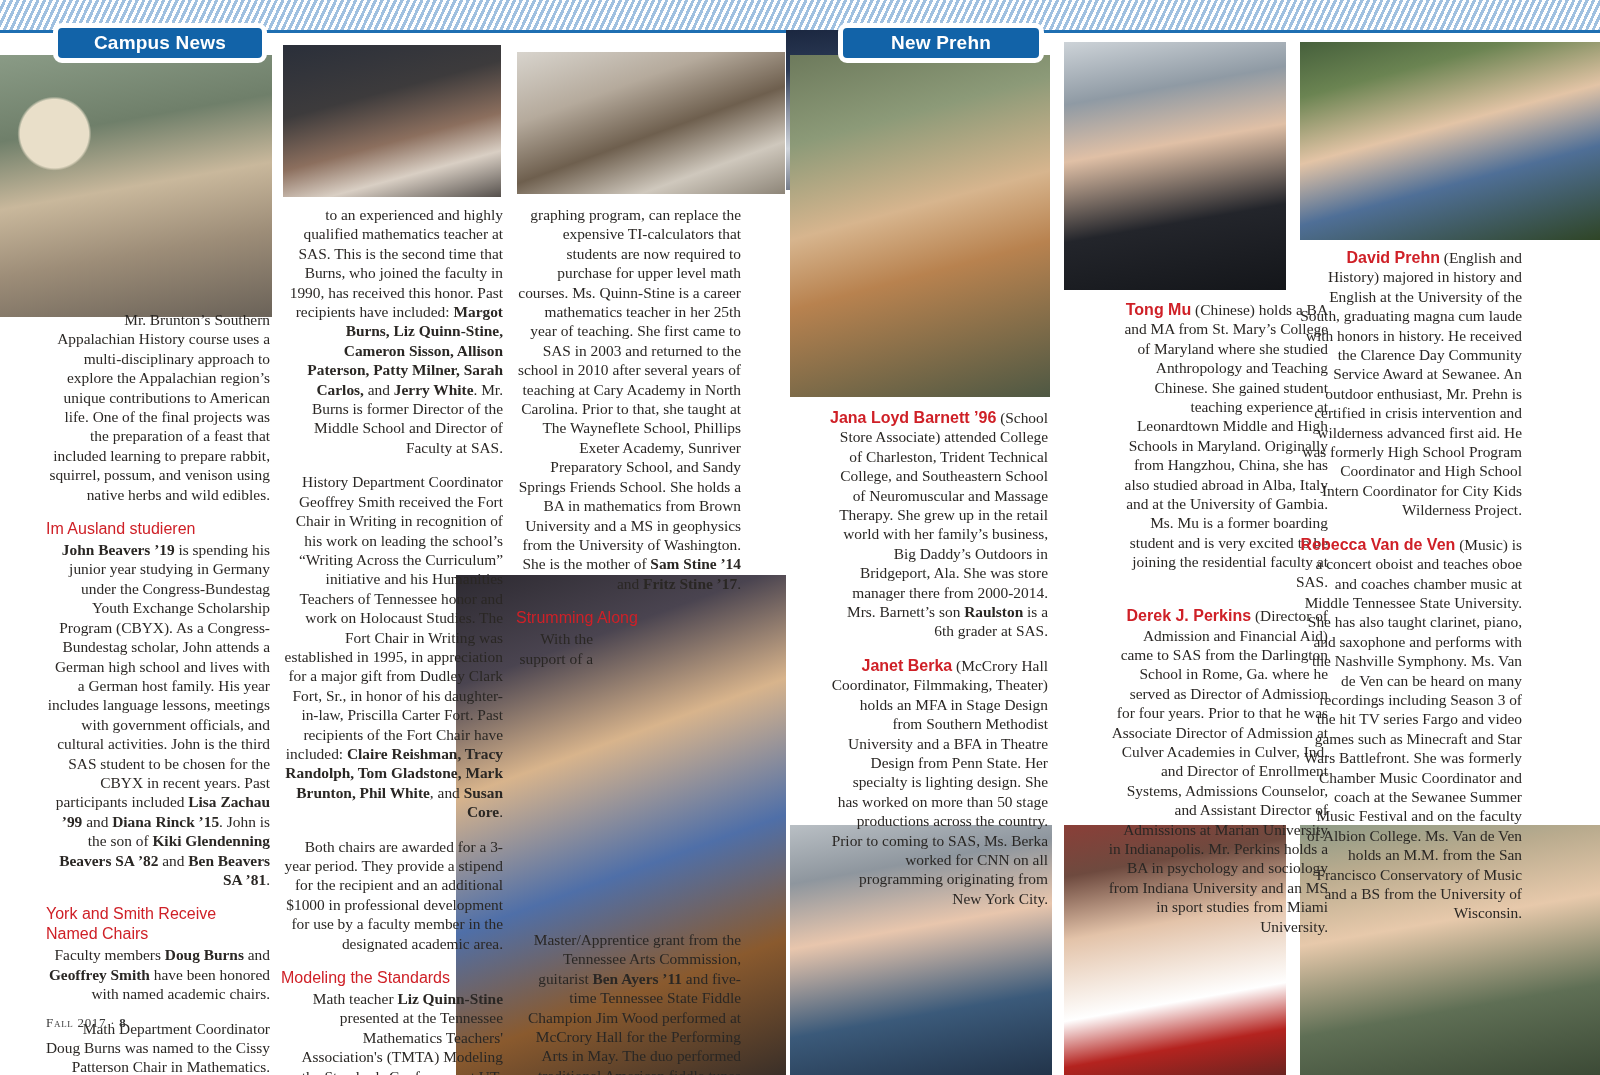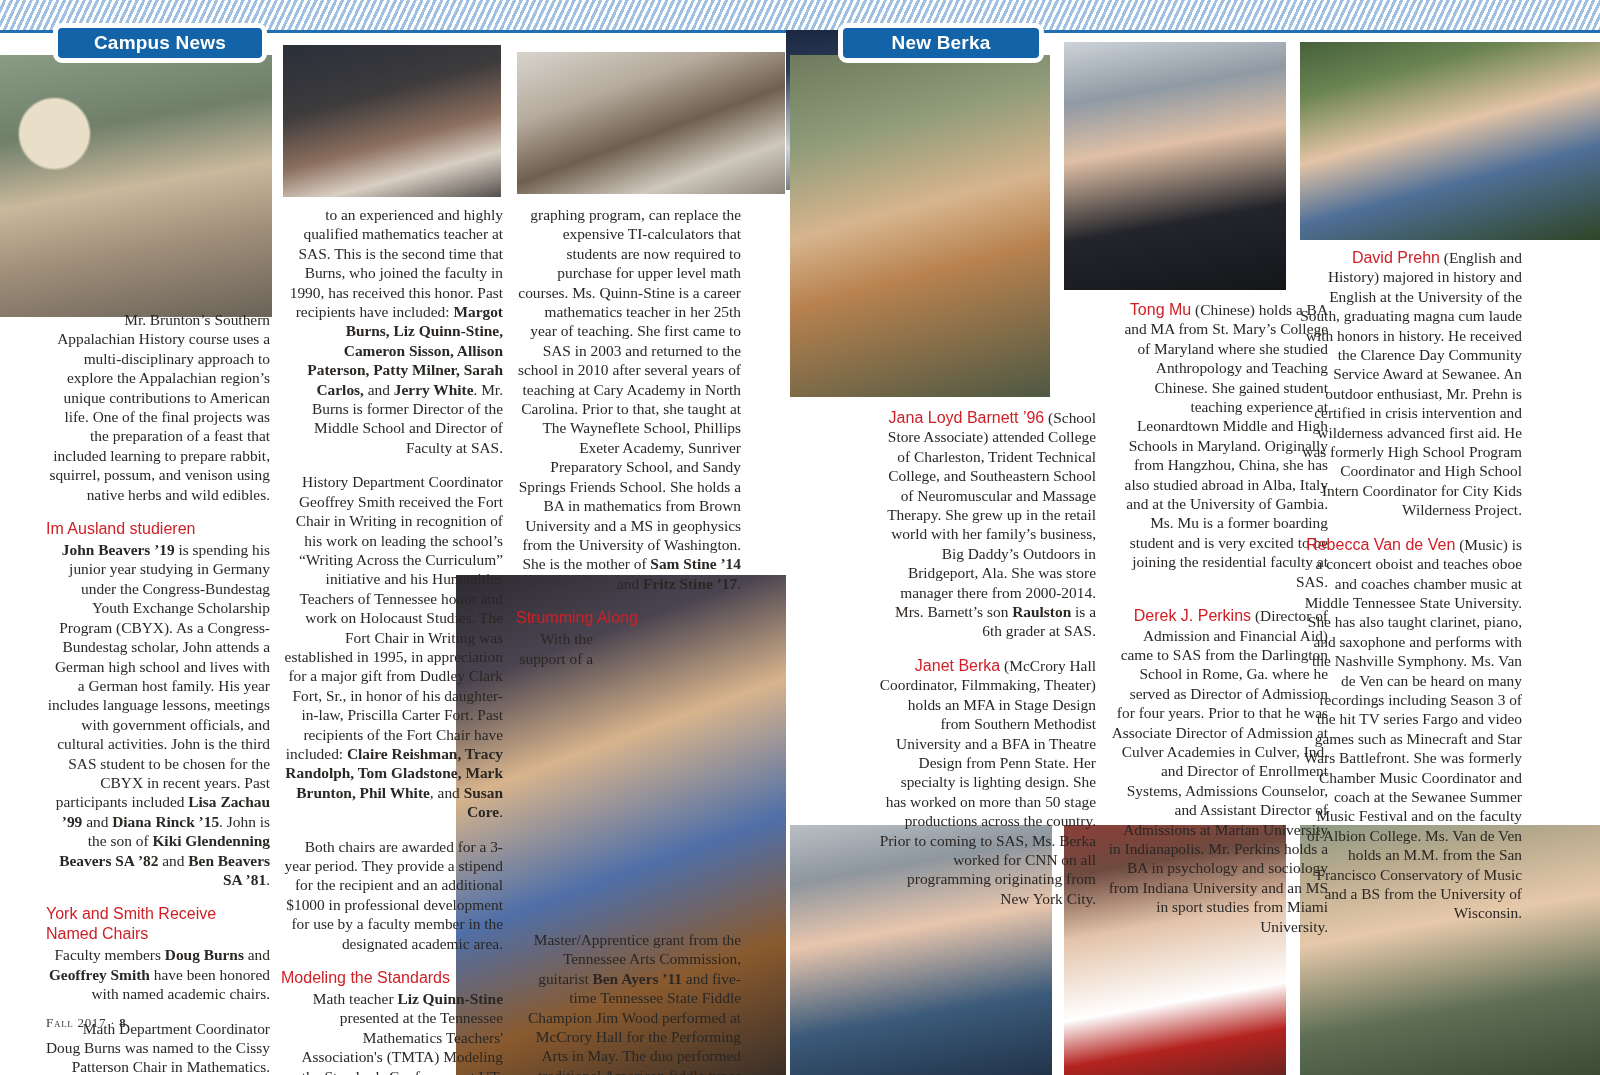--- a/index.html
+++ b/index.html
@@ -49,21 +49,21 @@
   .body-text{
     font-family:"Liberation Serif",serif;font-size:15.4px;line-height:19.4px;
     color:#2a2724;text-align:left;
   }
   .body-text p{margin:0 0 15px 0;text-align:right;}
   .body-text b{font-weight:bold;}
   h2.sec{
     font-family:"Liberation Sans",sans-serif;font-weight:normal;
     font-size:16px;line-height:20px;color:#cf2027;margin:0 0 1px 0;
   }
-  .nf-name{font-family:"Liberation Sans",sans-serif;font-weight:normal;color:#cf2027;font-size:16px;}
+  .nf-name{font-family:"Liberation Sans",sans-serif;font-weight:bold;color:#cf2027;font-size:16px;}
 
   .footer{
     position:absolute;left:46px;top:1015px;
     font-family:"Liberation Serif",serif;font-size:13px;letter-spacing:.7px;
     color:#3a3a3a;font-variant:small-caps;
   }
   .footer b{font-variant:normal;font-weight:bold;}
 
   
   .wrap-guitar{float:right;width:148px;height:300px;shape-outside:inset(0);}
@@ -81,21 +81,21 @@
   <div class="photo p-store" style="left:786px;top:30px;width:60px;height:160px;"></div>
   <div class="photo p-jana" style="left:790px;top:55px;width:260px;height:342px;"></div>
   <div class="photo p-tong" style="left:1064px;top:42px;width:222px;height:248px;"></div>
   <div class="photo p-prehn" style="left:1300px;top:42px;width:300px;height:198px;"></div>
   <div class="photo p-guitar" style="left:456px;top:575px;width:330px;height:500px;"></div>
   <div class="photo p-girl" style="left:790px;top:825px;width:262px;height:250px;"></div>
   <div class="photo p-man" style="left:1064px;top:825px;width:222px;height:250px;"></div>
   <div class="photo p-woman" style="left:1300px;top:825px;width:300px;height:250px;"></div>
 
   <div class="tab" id="tab-campus">Campus News</div>
-  <div class="tab" id="tab-newfaces">New Berka</div>
+  <div class="tab" id="tab-newfaces">New Prehn</div>
 
   <div class="col body-text" style="left:46px;top:310px;width:224px;">
     <p>Mr. Brunton’s Southern Appalachian History course uses a multi-disciplinary approach to explore the Appalachian region’s unique contributions to American life. One of the final projects was the preparation of a feast that included learning to prepare rabbit, squirrel, possum, and venison using native herbs and wild edibles.</p>
 
     <h2 class="sec">Im Ausland studieren</h2>
     <p><b>John Beavers ’19</b><span> is spending his junior year studying in Germany under the Congress-Bundestag Youth Exchange Scholarship Program (CBYX). As a Congress-Bundestag scholar, John attends a German high school and lives with a German host family. His year includes language lessons, meetings with government officials, and cultural activities. John is the third SAS student to be chosen for the CBYX in recent years. Past participants included </span><b>Lisa Zachau ’99</b><span> and </span><b>Diana Rinck ’15</b><span>. John is the son of </span><b>Kiki Glendenning Beavers SA ’82</b><span> and </span><b>Ben Beavers SA ’81</b><span>.</span></p>
 
     <h2 class="sec">York and Smith Receive Named Chairs</h2>
     <p><span>Faculty members </span><b>Doug Burns</b><span> and </span><b>Geoffrey Smith</b><span> have been honored with named academic chairs.</span></p>
     <p>Math Department Coordinator Doug Burns was named to the Cissy Patterson Chair in Mathematics. The Cissy Patterson Chair, established by the Cissy Patterson Trust, is awarded</p>
@@ -112,21 +112,21 @@
     <p><span>Math teacher </span><b>Liz Quinn-Stine</b><span> presented at the Tennessee Mathematics Teachers' Association's (TMTA) Modeling the Standards Conference at UT-Martin in September. Ms. Quinn-Stine's presentation, "Can DESMOS Replace the Graphing Calculator?" looks at whether DESMOS, a free on-line</span></p>
   </div>
 
   <div class="col body-text" style="left:516px;top:205px;width:225px;">
     <p><span>graphing program, can replace the expensive TI-calculators that students are now required to purchase for upper level math courses. Ms. Quinn-Stine is a career mathematics teacher in her 25th year of teaching. She first came to SAS in 2003 and returned to the school in 2010 after several years of teaching at Cary Academy in North Carolina. Prior to that, she taught at The Wayneflete School, Phillips Exeter Academy, Sunriver Preparatory School, and Sandy Springs Friends School. She holds a BA in mathematics from Brown University and a MS in geophysics from the University of Washington. She is the mother of </span><b>Sam Stine ’14</b><span> and </span><b>Fritz Stine ’17</b><span>.</span></p>
 
     <h2 class="sec">Strumming Along</h2>
     <p><span class="wrap-guitar"></span><span>With the support of a Master/Apprentice grant from the Tennessee Arts Commission, guitarist </span><b>Ben Ayers ’11</b><span> and five-time Tennessee State Fiddle Champion Jim Wood performed at McCrory Hall for the Performing Arts in May. The duo performed traditional American fiddle tunes that explored the relationship between the fiddle and rhythm guitar.</span></p>
   </div>
 
-  <div class="col body-text" style="left:830px;top:408px;width:218px;margin-left:48px;">
+  <div class="col body-text" style="left:830px;top:408px;width:218px;">
     <p><span class="nf-name">Jana Loyd Barnett ’96</span><span> (School Store Associate) attended College of Charleston, Trident Technical College, and Southeastern School of Neuromuscular and Massage Therapy. She grew up in the retail world with her family’s business, Big Daddy’s Outdoors in Bridgeport, Ala. She was store manager there from 2000-2014. Mrs. Barnett’s son </span><b>Raulston</b><span> is a 6th grader at SAS.</span></p>
 
     <p><span class="nf-name">Janet Berka</span><span> (McCrory Hall Coordinator, Filmmaking, Theater) holds an MFA in Stage Design from Southern Methodist University and a BFA in Theatre Design from Penn State. Her specialty is lighting design. She has worked on more than 50 stage productions across the country. Prior to coming to SAS, Ms. Berka worked for CNN on all programming originating from New York City.</span></p>
   </div>
 
   <div class="col body-text" style="left:1064px;top:300px;width:220px;margin-left:44px;">
     <p><span class="nf-name">Tong Mu</span><span> (Chinese) holds a BA and MA from St. Mary’s College of Maryland where she studied Anthropology and Teaching Chinese. She gained student teaching experience at Leonardtown Middle and High Schools in Maryland. Originally from Hangzhou, China, she has also studied abroad in Alba, Italy and at the University of Gambia. Ms. Mu is a former boarding student and is very excited to be joining the residential faculty at SAS.</span></p>
 
     <p><span class="nf-name">Derek J. Perkins</span><span> (Director of Admission and Financial Aid) came to SAS from the Darlington School in Rome, Ga. where he served as Director of Admission for four years. Prior to that he was Associate Director of Admission at Culver Academies in Culver, Ind. and Director of Enrollment Systems, Admissions Counselor, and Assistant Director of Admissions at Marian University in Indianapolis. Mr. Perkins holds a BA in psychology and sociology from Indiana University and an MS in sport studies from Miami University.</span></p>
   </div>

